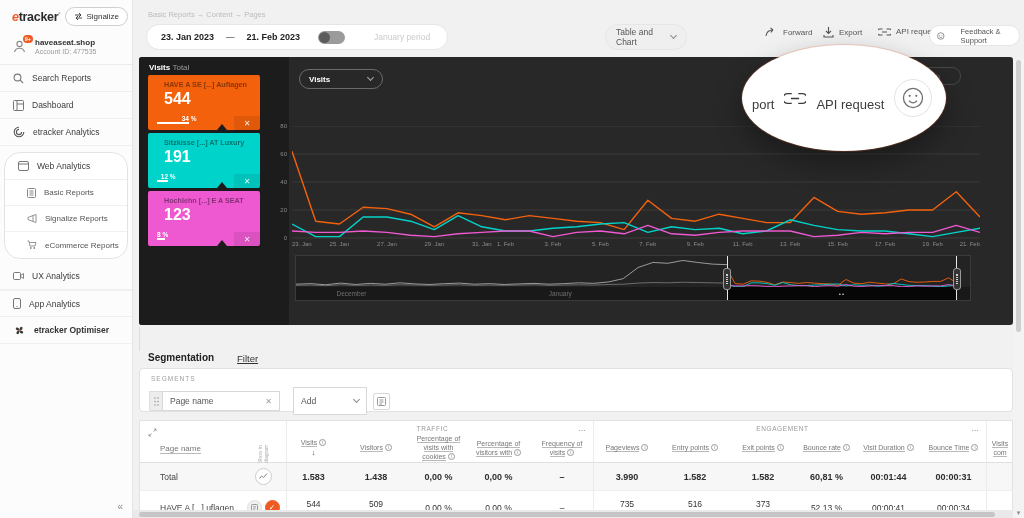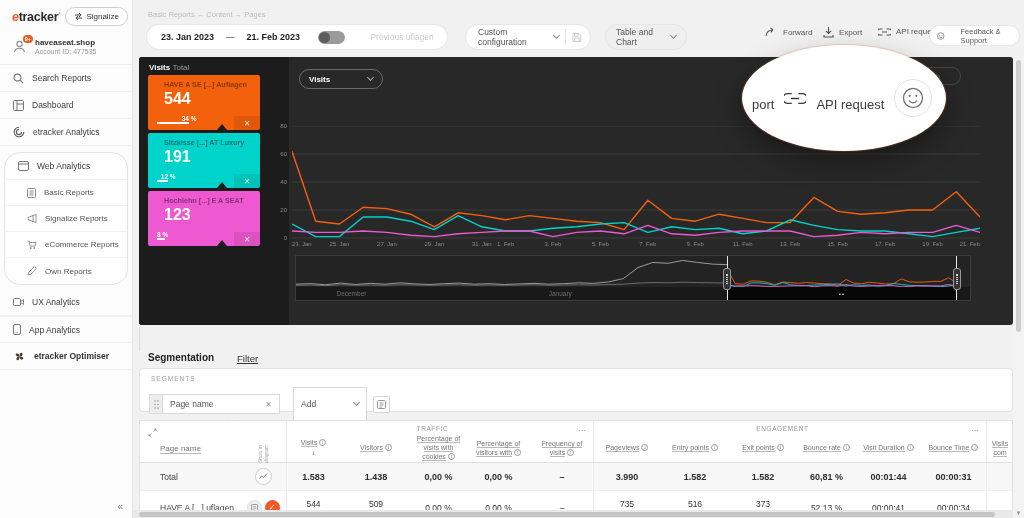--- a/index.html
+++ b/index.html
@@ -73,21 +73,21 @@
   .bubble .smiley{width:38px;height:38px;border:1px solid #e2e2e2;border-radius:50%;display:flex;align-items:center;justify-content:center;flex:0 0 auto;}
   
   .seg-title{position:absolute;left:148px;top:352px;font-size:10px;font-weight:700;color:#222;}
   .seg-filter{position:absolute;left:237px;top:353px;font-size:9.5px;color:#333;text-decoration:underline;cursor:pointer;}
   .seg-box{position:absolute;left:139px;top:368px;width:874px;height:44px;background:#fff;border:1px solid #e2e2e2;border-radius:4px;}
   .seg-lab{position:absolute;left:11px;top:6px;font-size:6.5px;letter-spacing:1px;color:#9d9d9d;}
   .chip-row{position:absolute;left:9px;top:18px;display:flex;align-items:center;gap:0;}
   .drag-handle{width:13px;height:20px;background:#ededed;border:1px solid #ddd;border-right:none;display:flex;align-items:center;justify-content:center;cursor:grab;}
   .chip{width:118px;height:20px;border:1px solid #d8d8d8;display:flex;align-items:center;justify-content:space-between;padding:0 7px;font-size:8.5px;color:#555;background:#fff;}
   .chip .x{color:#9a9a9a;font-size:8px;cursor:pointer;}
-  .addsel{margin-left:13px;width:74px;height:34px;border:1px solid #d8d8d8;display:flex;align-items:center;justify-content:space-between;padding:12px 7px;font-size:8.5px;color:#555;background:#fff;cursor:pointer;}
+  .addsel{margin-left:13px;width:74px;height:28px;border:1px solid #d8d8d8;display:flex;align-items:center;justify-content:space-between;padding:12px 7px;font-size:8.5px;color:#555;background:#fff;cursor:pointer;}
   .seg-icon-btn{margin-left:6px;width:17px;height:17px;border:1px solid #d8d8d8;border-radius:2px;display:flex;align-items:center;justify-content:center;background:#fff;cursor:pointer;}
   
   .table{position:absolute;left:139px;top:420px;width:874px;height:98px;background:#fff;border:1px solid #e2e2e2;overflow:hidden;}
   .tnotch{position:absolute;left:88px;top:-3px;width:6px;height:6px;background:#fff;border-left:1px solid #e2e2e2;border-top:1px solid #e2e2e2;transform:rotate(45deg);}
   .vline{position:absolute;top:0;bottom:0;width:1px;background:#ececec;}
   .tgrid{display:grid;grid-template-columns:100px 46px 55px 70px 55px 65px 62px 68px 68px 68px 59px 65px 65px 28px;align-items:center;}
   .thead{height:42px;border-bottom:1px solid #e0e0e0;position:relative;}
   .gstrip{position:absolute;top:4px;font-size:6.5px;letter-spacing:.6px;color:#999;display:flex;align-items:center;}
   .gstrip .gl{flex:1;text-align:center;}
   .gstrip .gm{color:#999;font-weight:700;cursor:pointer;}
@@ -192,26 +192,20 @@
         <span>Signalize Reports</span>
       </div>
       <div class="nav-item sub">
         <svg width="10" height="10" viewBox="0 0 10 10">
             <path d="M.5 1h1.5l1 5h5l1-3.5H3" fill="none" stroke="#888" stroke-width="0.9"></path>
             <circle cx="3.8" cy="8" r="0.9" fill="#888"></circle>
             <circle cx="7.3" cy="8" r="0.9" fill="#888"></circle>
           </svg>
         <span>eCommerce Reports</span>
       </div>
-      <div class="nav-item sub">
-        <svg width="10" height="10" viewBox="0 0 10 10">
-            <path d="M1 9l.8-2.8L7.5.5l2 2L3.8 8.2z" fill="none" stroke="#888" stroke-width="0.9"></path>
-          </svg>
-        <span>Own Reports</span>
-      </div>
     </div>
 
     <div class="nav-item">
       <svg width="11" height="10" viewBox="0 0 11 10">
           <rect x="0.5" y="1.5" width="7" height="7" rx="1" fill="none" stroke="#777"></rect>
           <path d="M7.5 4.5L10.5 2.5v5L7.5 5.5" fill="none" stroke="#777" stroke-width="0.9"></path>
         </svg>
       <span>UX Analytics</span>
     </div>
     <div class="nav-item" style="border-top:1px solid #f0f0f0">
@@ -239,31 +233,23 @@
 
   <div class="breadcrumb">Basic Reports → Content → Pages</div>
 
   <div class="pill date-pill">
     <span class="date-b">23. Jan 2023</span>
     <span style="color:#444">—</span>
     <span class="date-b">21. Feb 2023</span>
     <span class="toggle">
         <span class="knob"></span>
       </span>
-    <span class="prev-period">Previous uflagen</span>
-  </div>
-
-  <div class="pill cfg-pill">
-    <span>Custom configuration</span>
-    <span class="chev"></span>
-    <span class="cfg-sep"></span>
-    <svg width="11" height="11" viewBox="0 0 11 11">
-        <path d="M1 1h7l2 2v7H1z M3 1v3h4V1 M3 10V6h5v4" fill="none" stroke="#c0c0c0" stroke-width="0.9"></path>
-      </svg>
-  </div>
+    <span class="prev-period">January period</span>
+  </div>
+
 
   <div class="pill view-pill">
     <span>Table and Chart</span>
     <span class="chev"></span>
   </div>
 
   <div class="tool-action" style="left:765px">
     <svg width="13" height="10" viewBox="0 0 13 10">
         <path d="M1 9c.5-4 3-6 7-6M8 3L5.5.8M8 3L5.8 5.4" fill="none" stroke="#555" stroke-width="1.1"></path>
       </svg>

